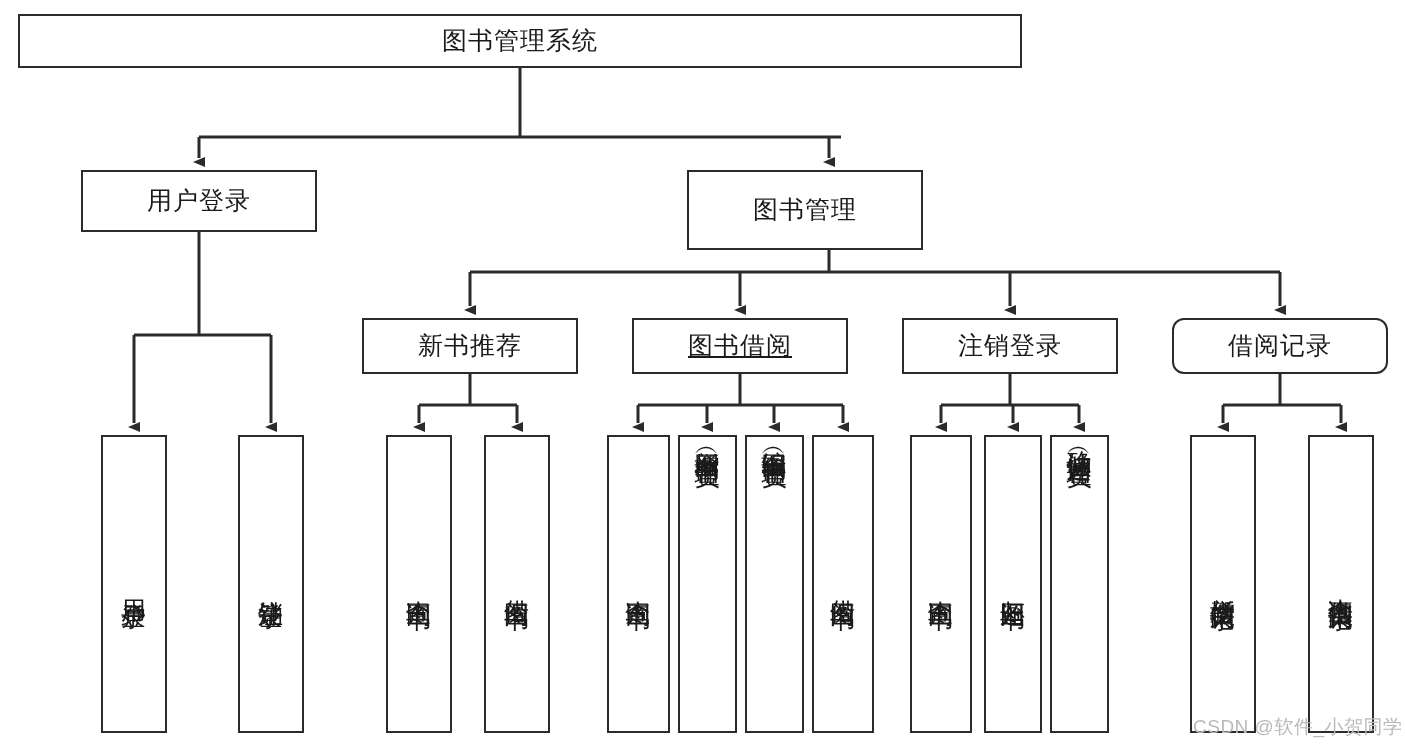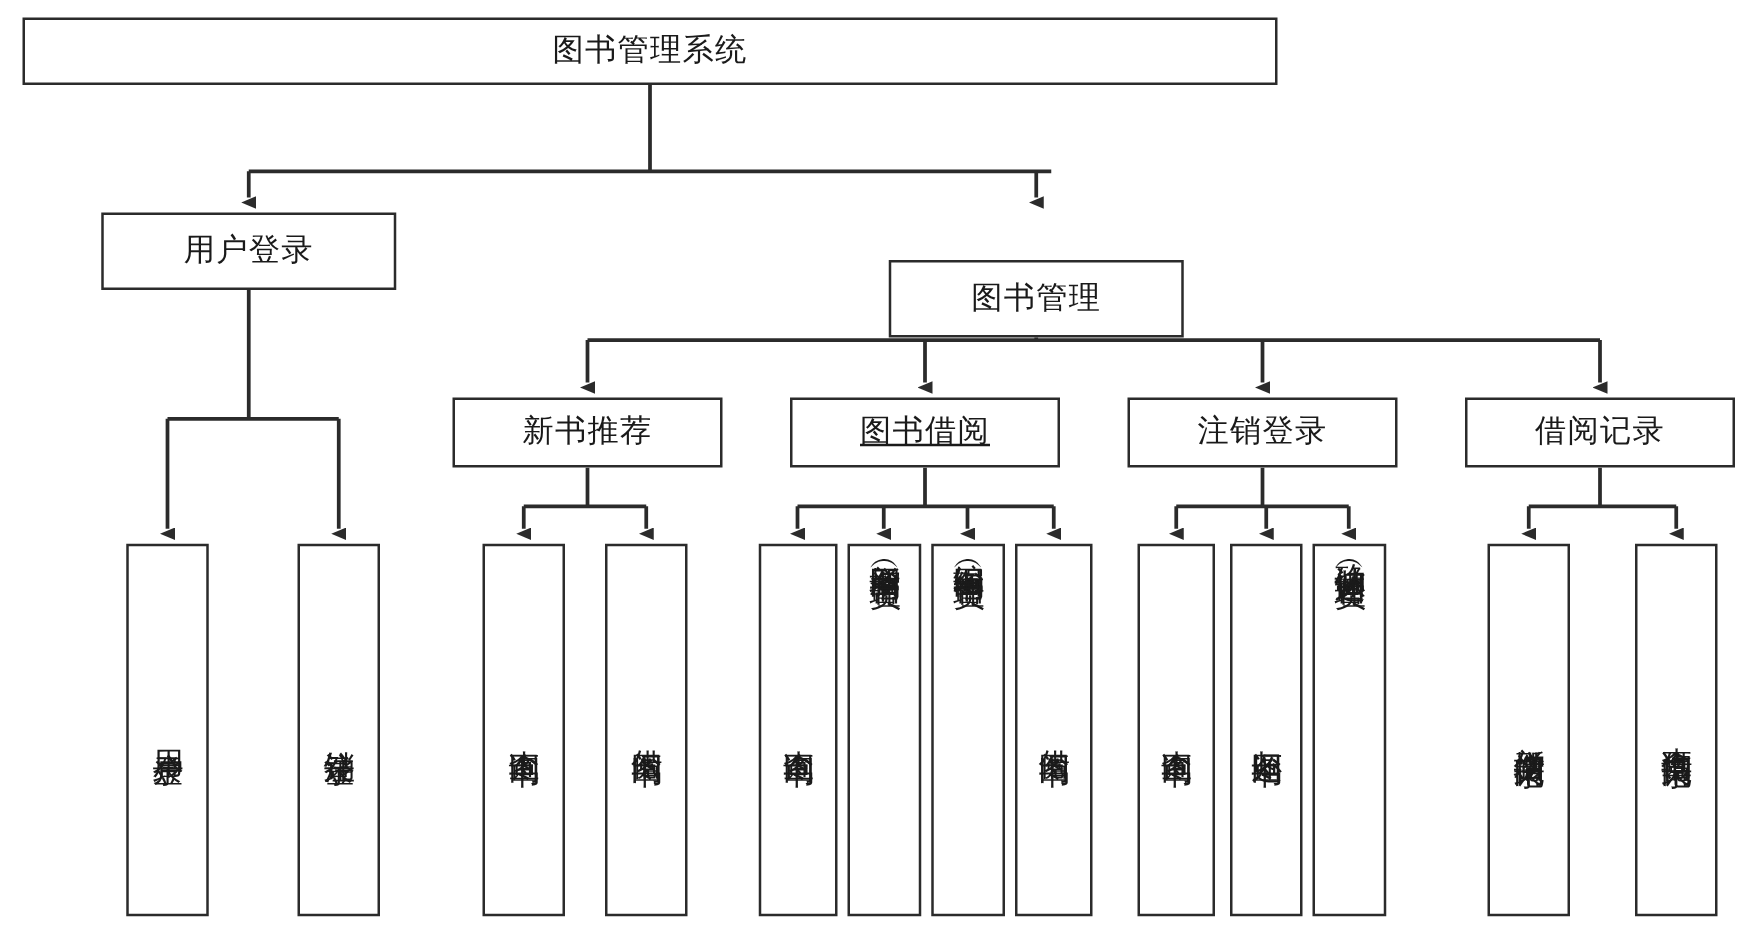--- a/index.html
+++ b/index.html
@@ -119,33 +119,33 @@
     </g>
   </svg>
 
   <div id="nodes">
       <div class="node h" style="left: 18px; top: 14px; width: 1004px; height: 54px;">
         <span class="label">图书管理系统</span>
       </div>
       <div class="node h" style="left: 81px; top: 170px; width: 236px; height: 62px;">
         <span class="label">用户登录</span>
       </div>
-      <div class="node h" style="left: 711px; top: 170px; width: 236px; height: 62px; margin-top: 38px;">
+      <div class="node h" style="left: 687px; top: 170px; width: 236px; height: 80px;">
         <span class="label">图书管理</span>
       </div>
       <div class="node h" style="left: 362px; top: 318px; width: 216px; height: 56px;">
         <span class="label">新书推荐</span>
       </div>
       <div class="node h" style="left: 632px; top: 318px; width: 216px; height: 56px; text-decoration: underline;">
         <span class="label">图书借阅</span>
       </div>
       <div class="node h" style="left: 902px; top: 318px; width: 216px; height: 56px;">
         <span class="label">注销登录</span>
       </div>
-      <div class="node h" style="left: 1172px; top: 318px; width: 216px; height: 56px;">
+      <div class="node h" style="left: 1172px; top: 318px; width: 216px; height: 56px; border-radius: 12px;">
         <span class="label">借阅记录</span>
       </div>
       <div class="node v mid" style="left: 101px; top: 435px; width: 66px; height: 298px;">
         <span class="label" style="margin-top: 143px;">用户登录</span>
       </div>
       <div class="node v mid" style="left: 238px; top: 435px; width: 66px; height: 298px;">
         <span class="label" style="margin-top: 143px;">注销登录</span>
       </div>
       <div class="node v mid" style="left: 386px; top: 435px; width: 66px; height: 298px;">
         <span class="label" style="margin-top: 143px;">查询图书</span>
@@ -175,14 +175,15 @@
         <span class="label" style="margin-top: -6px;">确认归还（管理员）</span>
       </div>
       <div class="node v mid" style="left: 1190px; top: 435px; width: 66px; height: 298px;">
         <span class="label" style="margin-top: 141px;">新增借阅记录</span>
       </div>
       <div class="node v mid" style="left: 1308px; top: 435px; width: 66px; height: 298px;">
         <span class="label" style="margin-top: 141px;">查询借阅记录</span>
       </div>
     </div>
 
+  <div class="watermark" style="left: 1193px; top: 714px;">CSDN @软件_小贺同学</div>
 
 </div>
 
 </body></html>

